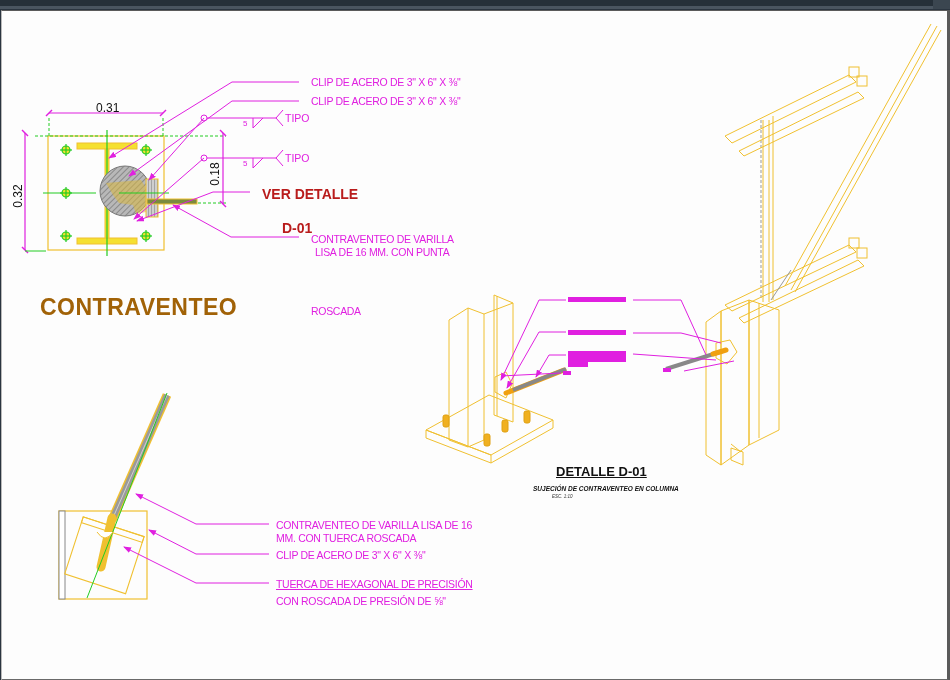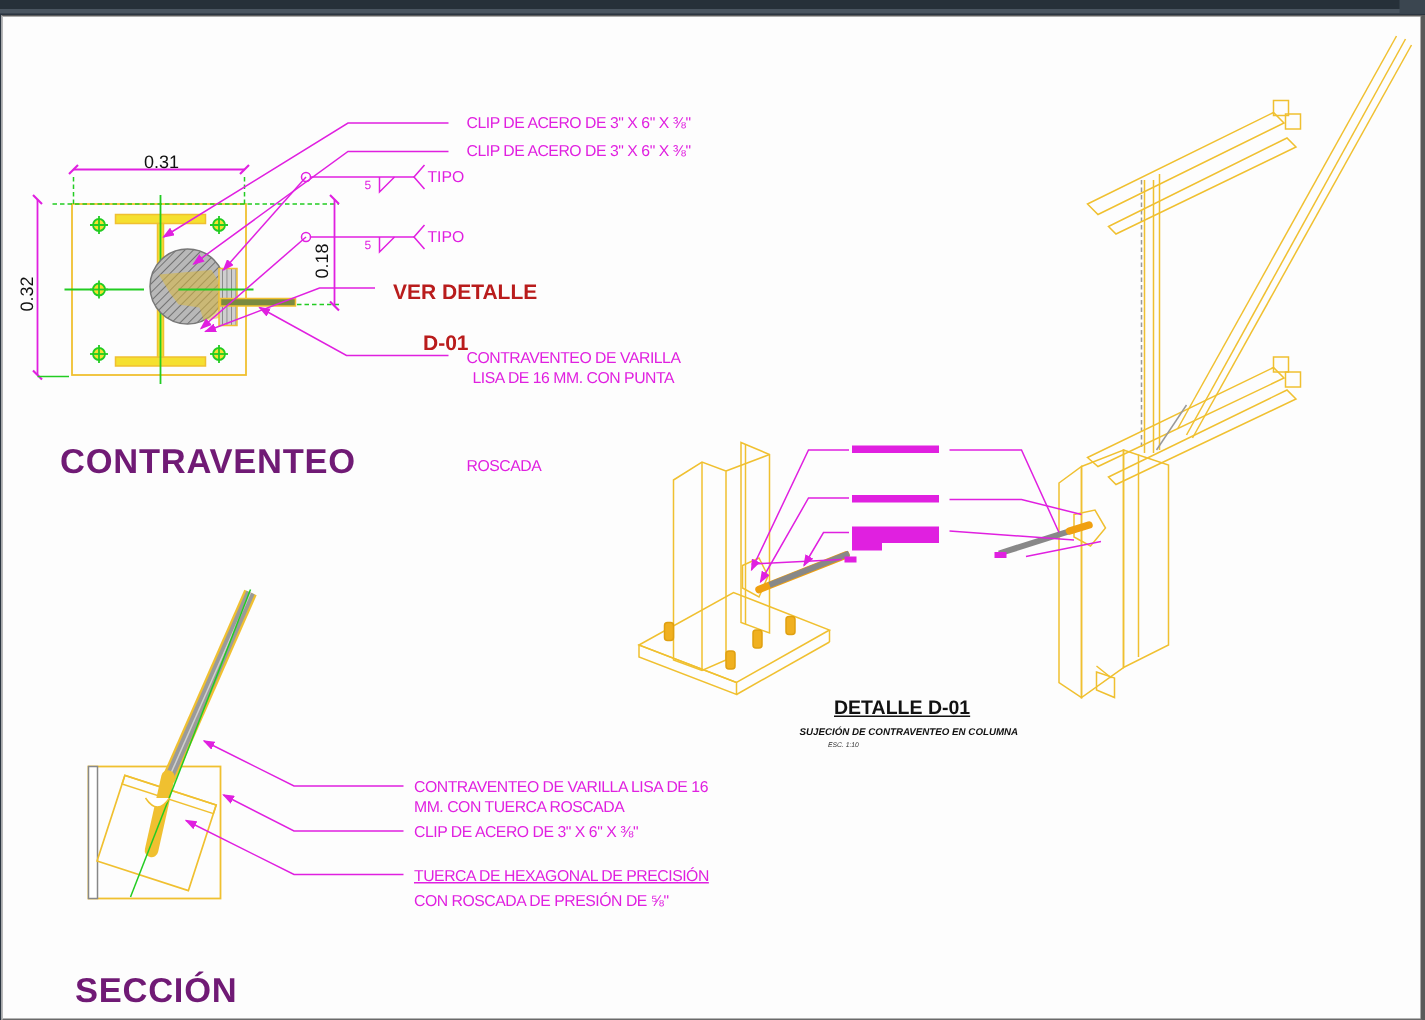--- a/index.html
+++ b/index.html
@@ -29,21 +29,21 @@
   }
   svg.cad { position: absolute; left: 0; top: 0; }
   .t-anno {
     position: absolute; font-size: 10.5px; color: #e020e0; line-height: 13px;
     letter-spacing: -0.3px; white-space: nowrap;
   }
   .t-big-mag {
     position: absolute; font-size: 14px; color: #b91c1c; line-height: 24px; font-weight: bold;
   }
   .t-title {
-    position: absolute; font-size: 23px; font-weight: bold; color: #701a75; letter-spacing: 0.5px;
+    position: absolute; font-size: 23px; font-weight: bold; color: #a16207; letter-spacing: 0.5px;
   }
   .t-dim {
     position: absolute; font-size: 12px; color: #111;
   }
   .t-tipo {
     position: absolute; font-size: 10.5px; color: #e020e0;
   }
   .t-weld { position: absolute; font-size: 8px; color: #e020e0; }
   .detail-title {
     position: absolute; font-size: 13px; font-weight: bold; color: #111;
@@ -267,18 +267,17 @@
   <div class="t-anno" style="left:309px; top:248px;margin-top:46px;">ROSCADA</div>
 
   <div class="t-title" style="left:38px; top:283px;">CONTRAVENTEO</div>
 
   <div class="t-anno" style="left:274px; top:508px;">CONTRAVENTEO DE VARILLA LISA DE 16</div>
   <div class="t-anno" style="left:274px; top:521px;">MM. CON TUERCA ROSCADA</div>
   <div class="t-anno" style="left:274px; top:538px;">CLIP DE ACERO DE 3" X 6" X ⅜"</div>
   <div class="t-anno" style="left:274px; top:567px;text-decoration:underline;">TUERCA DE HEXAGONAL DE PRECISIÓN</div>
   <div class="t-anno" style="left:274px; top:584px;">CON ROSCADA DE  PRESIÓN DE ⅝"</div>
 
-  <div class="t-title" style="left:48px; top:636px;">SECCIÓN</div>
 
   <div class="detail-title" style="left:554px; top:453px;">DETALLE D-01</div>
   <div class="detail-sub" style="left:531px; top:474px;">SUJECIÓN DE CONTRAVENTEO EN COLUMNA</div>
   <div class="detail-scale" style="left:550px; top:483px;">ESC. 1:10</div>
 </div>
 
 </body></html>

